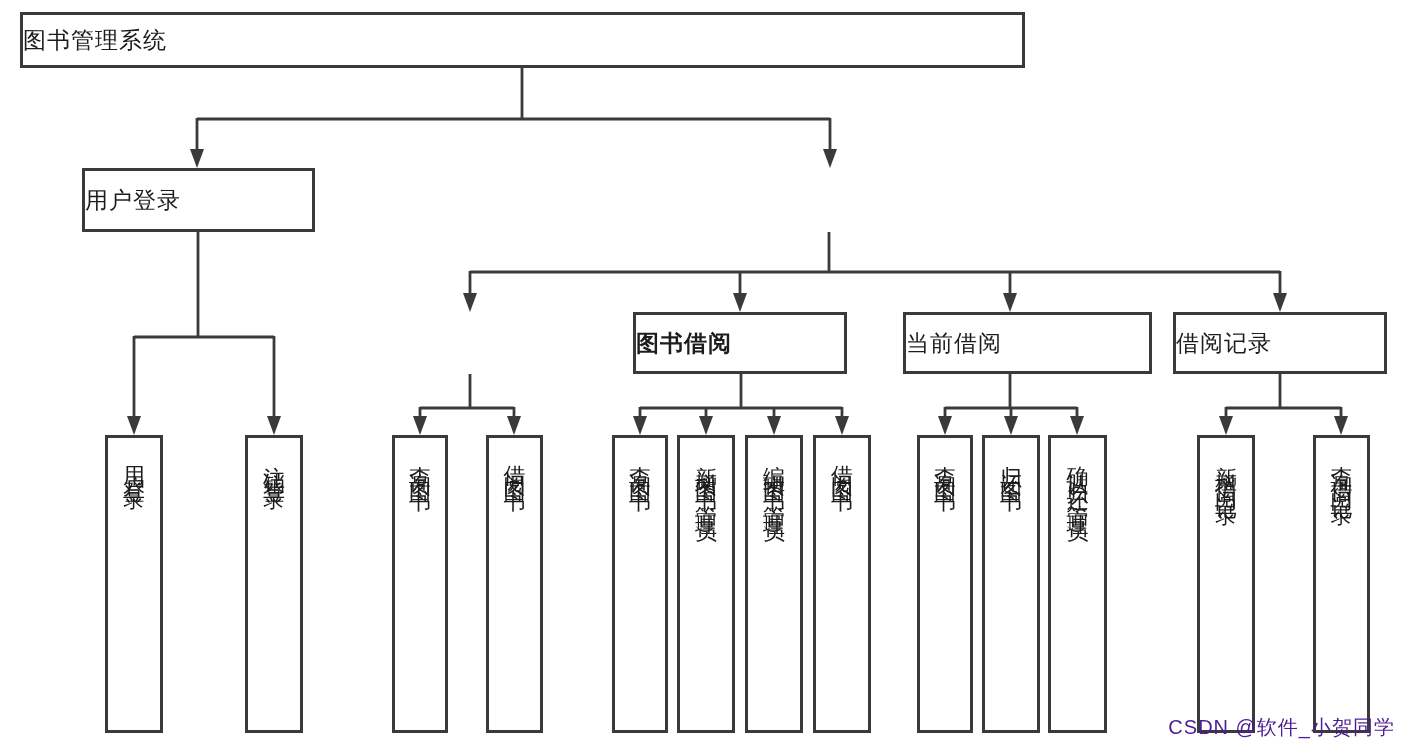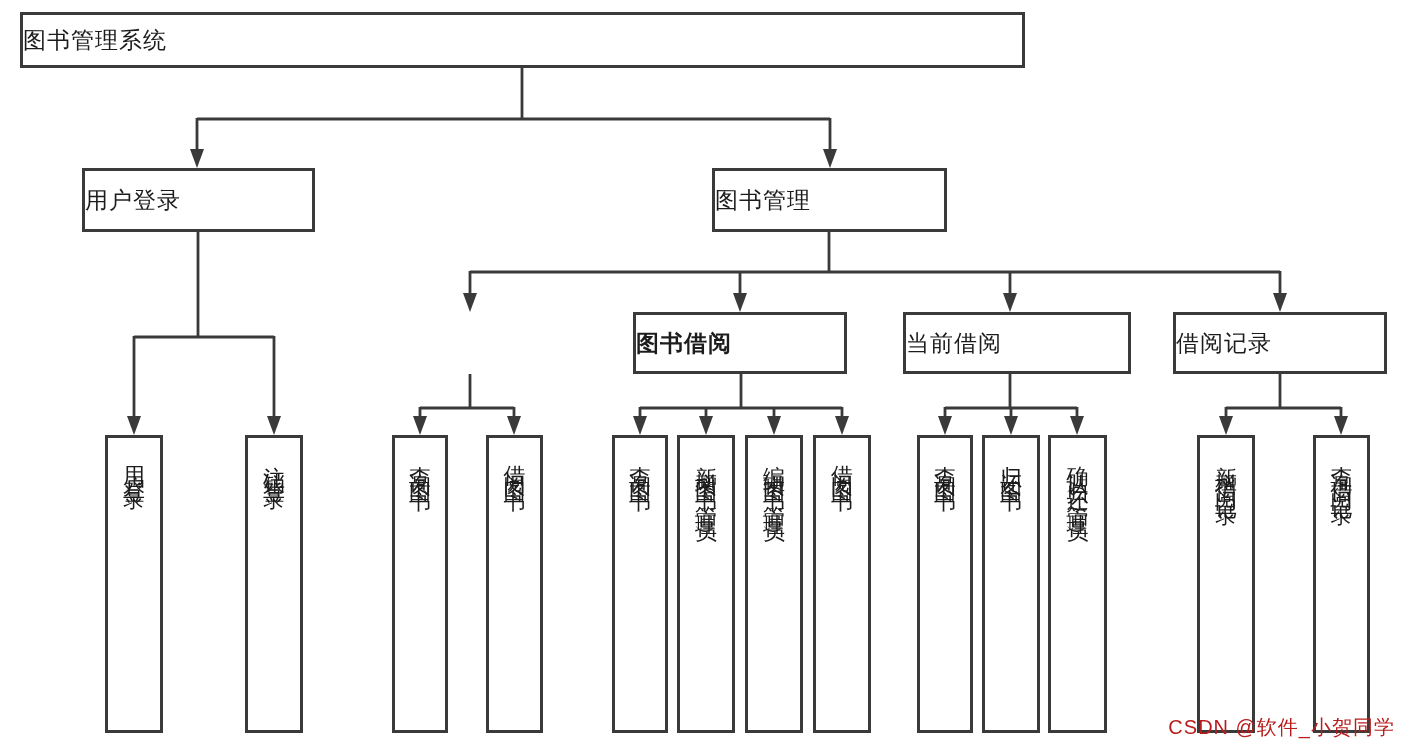--- a/index.html
+++ b/index.html
@@ -28,21 +28,21 @@
     writing-mode:vertical-rl;
     font-size:22px;
     letter-spacing:8px;
     line-height:1;
     padding:10px 0;
   }
   .watermark{
     position:absolute;
     right:10px;bottom:6px;
     font-size:20px;
-    color:#b91c1c;
+    color:#4c1d95;
     letter-spacing:1px;
     white-space:nowrap;
   }
 </style>
 </head>
 <body>
 
 <div id="canvas">
 
   <svg id="wires" viewBox="0 0 1405 747" xmlns="http://www.w3.org/2000/svg">
@@ -85,28 +85,25 @@
     </g>
   </svg>
 
   <div class="node hbox root" style="left:20px;top:12px;width:1005px;height:56px;">
     <span>图书管理系统</span>
   </div>
 
   <div class="node hbox" style="left:82px;top:168px;width:233px;height:64px;">
     <span>用户登录</span>
   </div>
-  <div class="node hbox" style="left:712px;top:168px;width:235px;height:64px;">
-    <span>图书管理</span>
-  </div>
 
   <div class="node hbox" style="left:633px;top:312px;width:214px;height:62px;font-weight:bold;">
     <span>图书借阅</span>
   </div>
-  <div class="node hbox" style="left:903px;top:312px;width:228px;height:62px;">
+  <div class="node hbox" style="left:903px;top:312px;width:249px;height:62px;">
     <span>当前借阅</span>
   </div>
   <div class="node hbox" style="left:1173px;top:312px;width:214px;height:62px;">
     <span>借阅记录</span>
   </div>
 
   <div class="node vbox" style="left:105px;top:435px;width:58px;height:298px;">
     <span>用户登录</span>
   </div>
   <div class="node vbox" style="left:245px;top:435px;width:58px;height:298px;">

